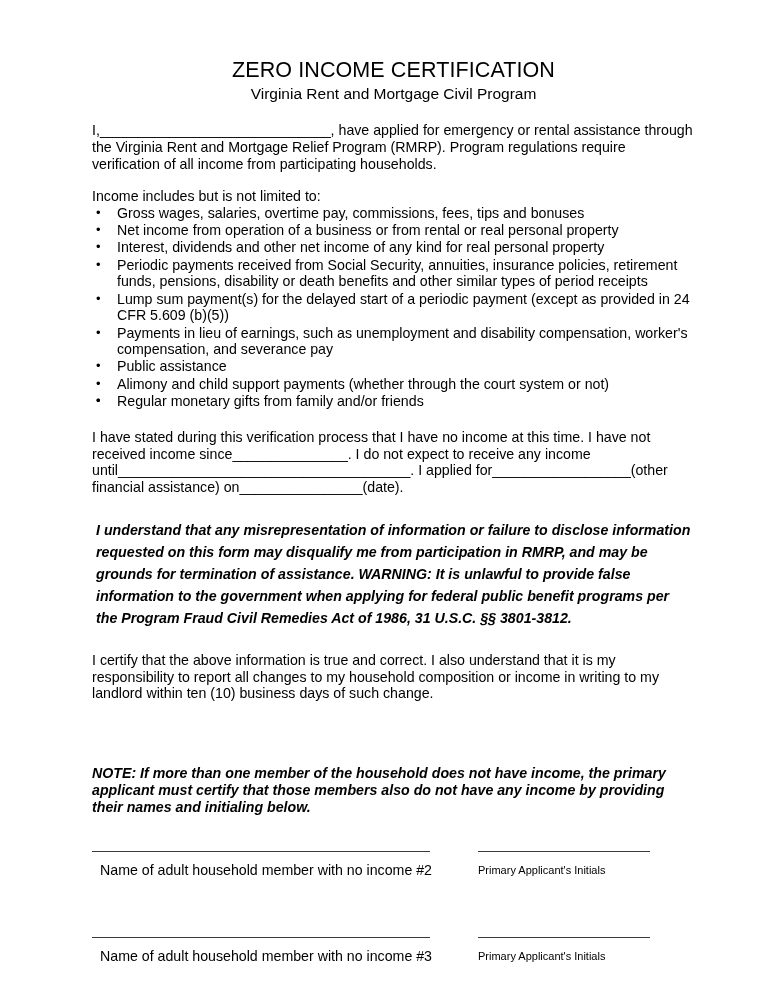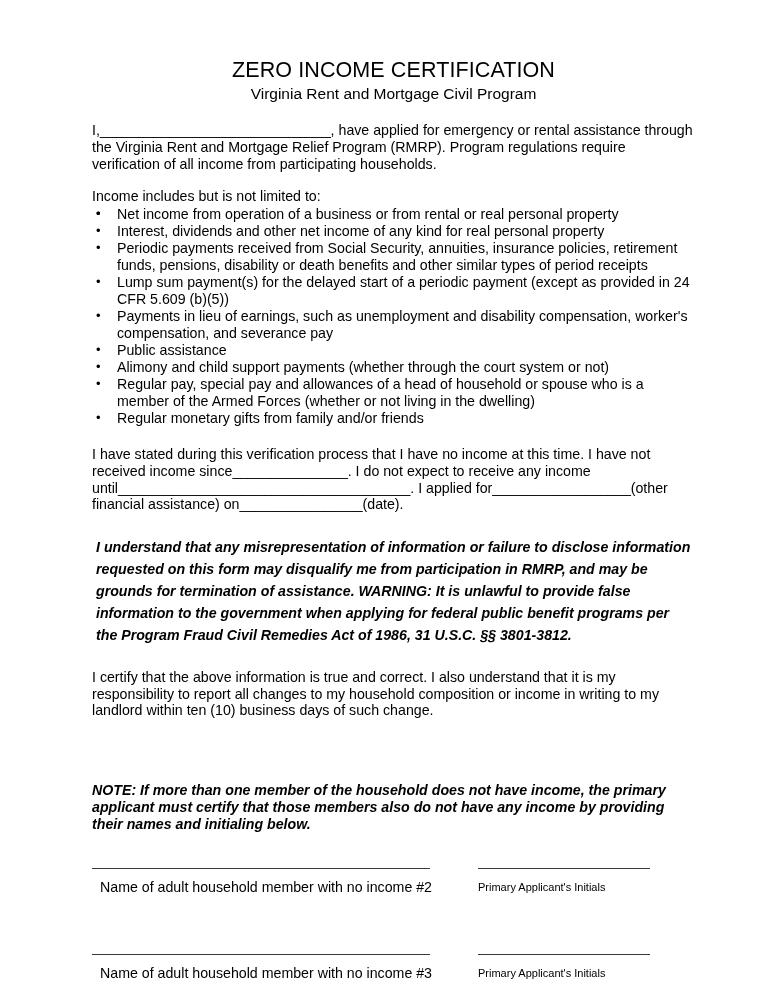--- a/index.html
+++ b/index.html
@@ -190,29 +190,29 @@
     </div>
 
     <div class="gap-intro"></div>
 
     <p class="para"><span>I,</span><span class="blank">______________________________</span><span>, have applied for emergency or rental assistance through the Virginia Rent and Mortgage Relief Program (RMRP). Program regulations require verification of all income from participating households.</span></p>
 
     <div class="gap-sm"></div>
 
     <p class="para">Income includes but is not limited to:</p>
     <ul class="bullets">
-      <li><span class="bullet-dot">•</span></li>
+      <li><span class="bullet-dot">•</span><span>Gross wages, salaries, overtime pay, commissions, fees, tips and bonuses</span></li>
       <li><span class="bullet-dot">•</span><span>Net income from operation of a business or from rental or real personal property</span></li>
       <li><span class="bullet-dot">•</span><span>Interest, dividends and other net income of any kind for real personal property</span></li>
       <li><span class="bullet-dot">•</span><span>Periodic payments received from Social Security, annuities, insurance policies, retirement funds, pensions, disability or death benefits and other similar types of period receipts</span></li>
       <li><span class="bullet-dot">•</span><span>Lump sum payment(s) for the delayed start of a periodic payment (except as provided in 24 CFR 5.609 (b)(5))</span></li>
       <li><span class="bullet-dot">•</span><span>Payments in lieu of earnings, such as unemployment and disability compensation, worker's compensation, and severance pay</span></li>
       <li><span class="bullet-dot">•</span><span>Public assistance</span></li>
       <li><span class="bullet-dot">•</span><span>Alimony and child support payments (whether through the court system or not)</span></li>
-      <li><span class="bullet-dot">•</span><span>Regular pay, special pay and allowances of a head of household or spouse who is a member of the Armed Forces (whether or not living in the dwelling)</span></li>
+      <li><span class="bullet-dot">•</span></li>
       <li><span class="bullet-dot">•</span><span>Regular monetary gifts from family and/or friends</span></li>
     </ul>
 
     <div class="gap-lg"></div>
 
     <p class="para"><span>I have stated during this verification process that I have no income at this time. I have not received income since</span><span class="blank">_______________</span><span>. I do not expect to receive any income until</span><span class="blank">______________________________________</span><span>. I applied for</span><span class="blank">__________________</span><span>(other financial assistance) on</span><span class="blank">________________</span><span>(date).</span></p>
 
     <div class="gap-lg"></div>
 
     <p class="warning">I understand that any misrepresentation of information or failure to disclose information requested on this form may disqualify me from participation in RMRP, and may be grounds for termination of assistance. WARNING: It is unlawful to provide false information to the government when applying for federal public benefit programs per the Program Fraud Civil Remedies Act of 1986, 31 U.S.C. §§ 3801-3812.</p>

